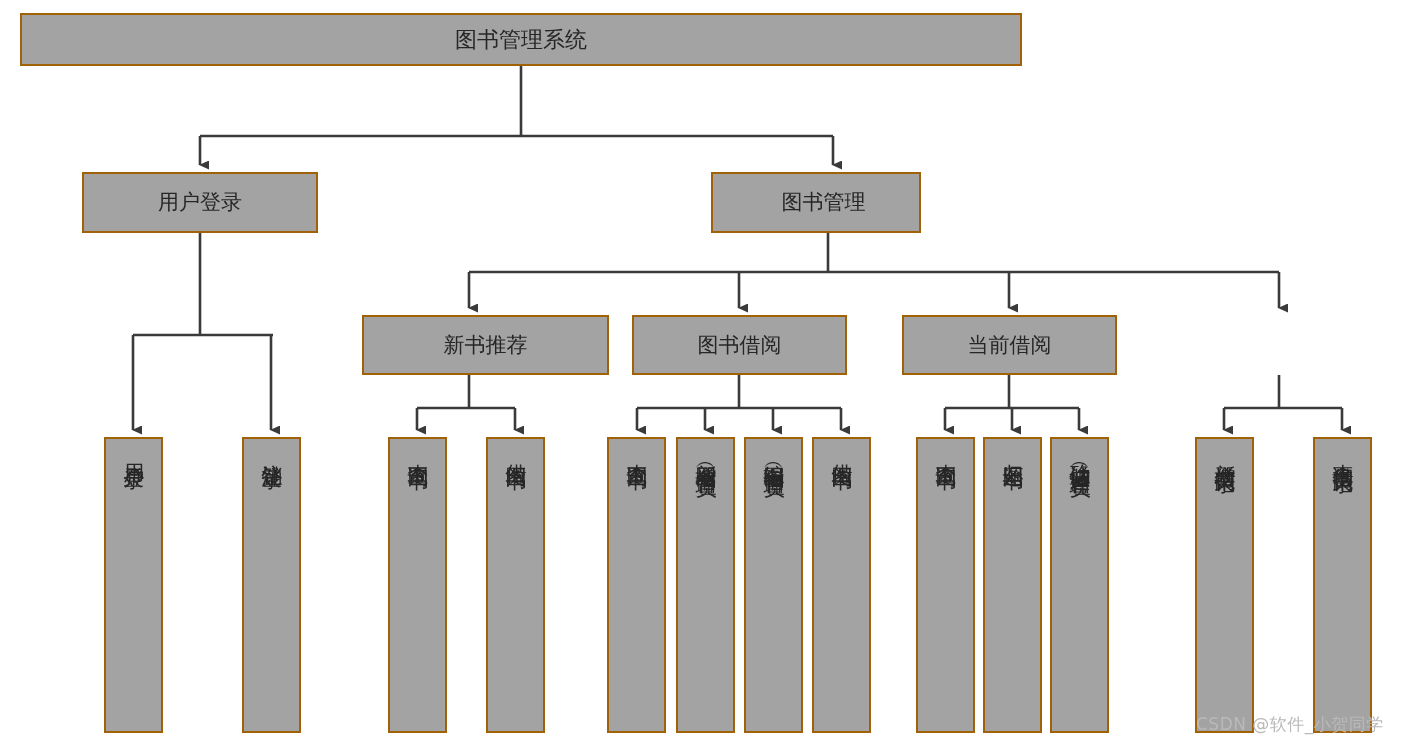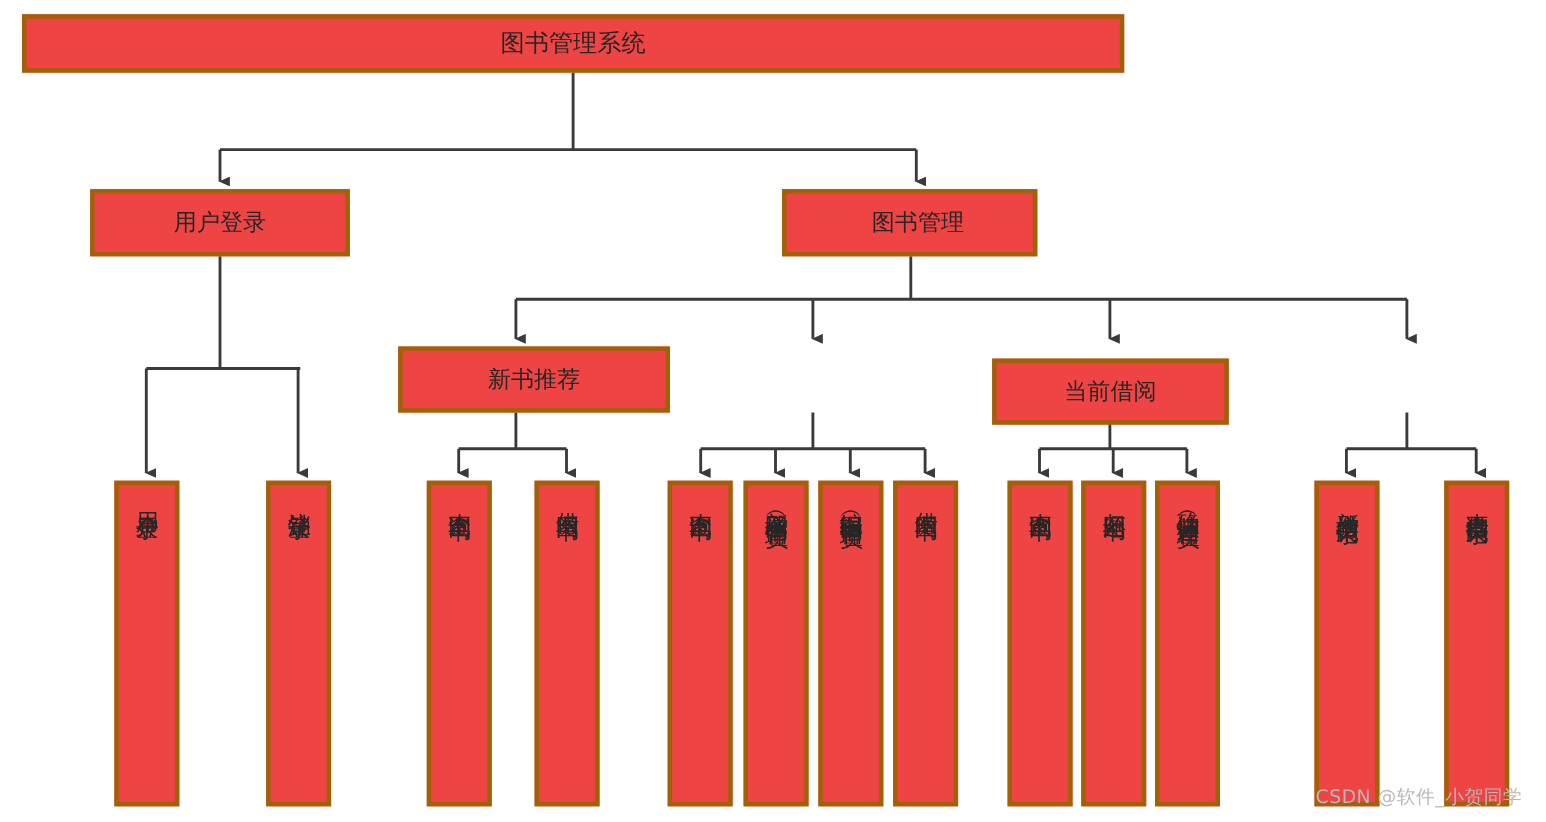--- a/index.html
+++ b/index.html
@@ -22,22 +22,22 @@
     position: absolute;
     left: 0;
     top: 0;
     width: 1405px;
     height: 747px;
     pointer-events: none;
   }
   .node {
     position: absolute;
     box-sizing: border-box;
-    background: #ef4444;
-    border: 4px solid #a16207;
+    background: #a3a3a3;
+    border: 2px solid #a16207;
     display: flex;
     align-items: center;
     justify-content: center;
     color: #262626;
   }
   .node .label {
     display: block;
     text-align: center;
     line-height: 1.18;
     white-space: pre;
@@ -125,28 +125,31 @@
     </g>
   </svg>
 
   <div class="node horizontal root" style="left:20px; top:13px; width:1002px; height:53px;">
     <span class="label">图书管理系统</span>
   </div>
 
   <div class="node horizontal" style="left:82px; top:172px; width:236px; height:61px;">
     <span class="label">用户登录</span>
   </div>
-  <div class="node horizontal" style="left:711px; top:172px; width:232px; height:61px;padding-left:15px;">
+  <div class="node horizontal" style="left:711px; top:172px; width:210px; height:61px;padding-left:15px;">
     <span class="label">图书管理</span>
   </div>
 
   <div class="node horizontal" style="left:362px; top:315px; width:247px; height:60px;">
     <span class="label">新书推荐</span>
   </div>
-  <div class="node horizontal" style="left:902px; top:326px; width:215px; height:60px;">
+  <div class="node horizontal" style="left:632px; top:315px; width:215px; height:60px;">
+    <span class="label">图书借阅</span>
+  </div>
+  <div class="node horizontal" style="left:902px; top:315px; width:215px; height:60px;">
     <span class="label">当前借阅</span>
   </div>
 
   <div class="node vertical" style="left:104px; top:437px; width:59px; height:296px;">
     <span class="label">用户登录</span>
   </div>
   <div class="node vertical" style="left:242px; top:437px; width:59px; height:296px;">
     <span class="label">注销登录</span>
   </div>
 

